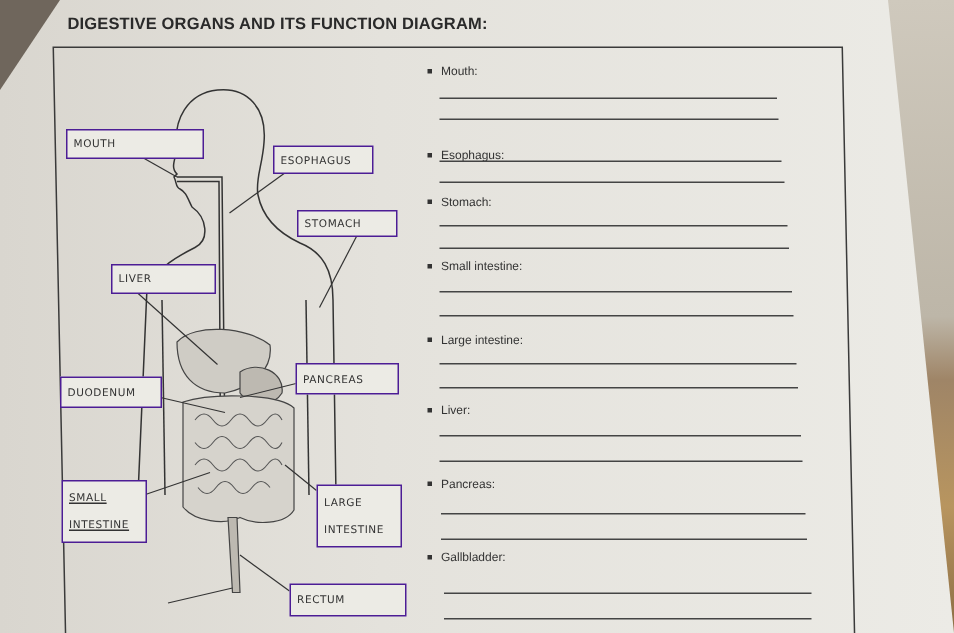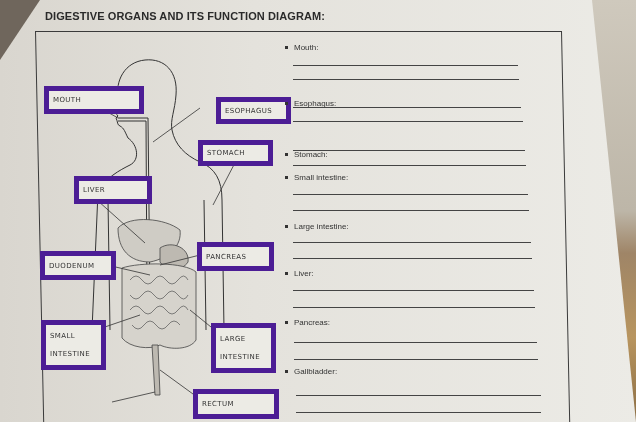--- a/index.html
+++ b/index.html
@@ -9,21 +9,21 @@
        background:linear-gradient(#cfc9bd 0%,#bdb6a8 50%,#9f8567 60%,#b8955f 80%,#8b6d44 100%);}
   .paper{position:absolute;left:0;top:0;width:636px;height:422px;
        background:linear-gradient(90deg,#d9d6cf 0%,#e4e2dc 40%,#ecebe6 100%);
        clip-path:polygon(0 0,592px 0,636px 422px,0 422px);}
   .shadow{position:absolute;left:0;top:0;width:0;height:0;
        border-top:60px solid #6f665c;border-right:40px solid transparent;}
   .title{position:absolute;left:45px;top:10px;font-size:11px;font-weight:bold;
        color:#2a2a2a;letter-spacing:0.1px;}
   .frame{position:absolute;left:35px;top:31px;width:525px;height:400px;
        border:1px solid #3a3a3a;transform:skewX(1.2deg);transform-origin:top left;}
-  .label-box{position:absolute;border:5px solid #4c1d95;background:#ecebe5;
+  .label-box{position:absolute;border:1px solid #4c1d95;background:#ecebe5;
        font-family:"DejaVu Sans",sans-serif;font-size:7px;color:#333;
        padding:0 4px;display:flex;align-items:center;letter-spacing:0.4px;}
   .q-item{position:absolute;left:285px;font-size:8px;color:#333;}
   .q-item .dot{display:inline-block;width:3px;height:3px;background:#333;margin-right:6px;vertical-align:middle;}
   .answer-line{position:absolute;height:1.3px;background:#444;}
   svg.body{position:absolute;left:0;top:0;}
 </style>
 </head>
 <body>
 
@@ -68,39 +68,39 @@
     <line x1="107" y1="265" x2="150" y2="275"></line>
     <line x1="200" y1="255" x2="160" y2="265"></line>
     <line x1="96" y1="330" x2="140" y2="315"></line>
     <line x1="211" y1="327" x2="190" y2="310"></line>
     <line x1="112" y1="402" x2="155" y2="392"></line>
     <line x1="193" y1="394" x2="160" y2="370"></line>
   </g>
 </svg>
 
 <div class="label-box" style="left:44px;top:86px;width:82px;height:18px;">MOUTH</div>
-<div class="label-box" style="left:216px;top:97px;width:57px;height:17px;">ESOPHAGUS</div>
+<div class="label-box" style="left:182px;top:97px;width:57px;height:17px;">ESOPHAGUS</div>
 <div class="label-box" style="left:198px;top:140px;width:57px;height:16px;">STOMACH</div>
 <div class="label-box" style="left:41px;top:176px;width:60px;height:18px;margin-left:33px;">LIVER</div>
 <div class="label-box" style="left:40px;top:251px;width:58px;height:19px;">DUODENUM</div>
 <div class="label-box" style="left:197px;top:242px;width:59px;height:19px;">PANCREAS</div>
-<div class="label-box" style="left:41px;top:320px;width:47px;height:40px;white-space:normal;line-height:18px;">SMALL INTESTINE</div>
+<div class="label-box" style="left:41px;top:320px;width:47px;height:40px;white-space:normal;line-height:18px;text-decoration:underline;">SMALL INTESTINE</div>
 <div class="label-box" style="left:211px;top:323px;width:47px;height:40px;white-space:normal;line-height:18px;">LARGE INTESTINE</div>
 <div class="label-box" style="left:46px;top:398px;width:62px;height:18px;margin-top:36px;">ANUS</div>
 <div class="label-box" style="left:193px;top:389px;width:68px;height:20px;">RECTUM</div>
 
 <div class="q-item" style="top:43px;"><span class="dot"></span><span>Mouth:</span></div>
 <div class="answer-line" style="left:293px;top:65px;width:225px;"></div>
 <div class="answer-line" style="left:293px;top:79px;width:226px;"></div>
 
 <div class="q-item" style="top:99px;"><span class="dot"></span><span>Esophagus:</span></div>
 <div class="answer-line" style="left:293px;top:107px;width:228px;"></div>
 <div class="answer-line" style="left:293px;top:121px;width:230px;"></div>
 
-<div class="q-item" style="top:130px;margin-top:20px;"><span class="dot"></span><span>Stomach:</span></div>
+<div class="q-item" style="top:130px;"><span class="dot"></span><span>Stomach:</span></div>
 <div class="answer-line" style="left:293px;top:150px;width:232px;"></div>
 <div class="answer-line" style="left:293px;top:165px;width:233px;"></div>
 
 <div class="q-item" style="top:173px;"><span class="dot"></span><span>Small intestine:</span></div>
 <div class="answer-line" style="left:293px;top:194px;width:235px;"></div>
 <div class="answer-line" style="left:293px;top:210px;width:236px;"></div>
 
 <div class="q-item" style="top:222px;"><span class="dot"></span><span>Large intestine:</span></div>
 <div class="answer-line" style="left:293px;top:242px;width:238px;"></div>
 <div class="answer-line" style="left:293px;top:258px;width:239px;"></div>

